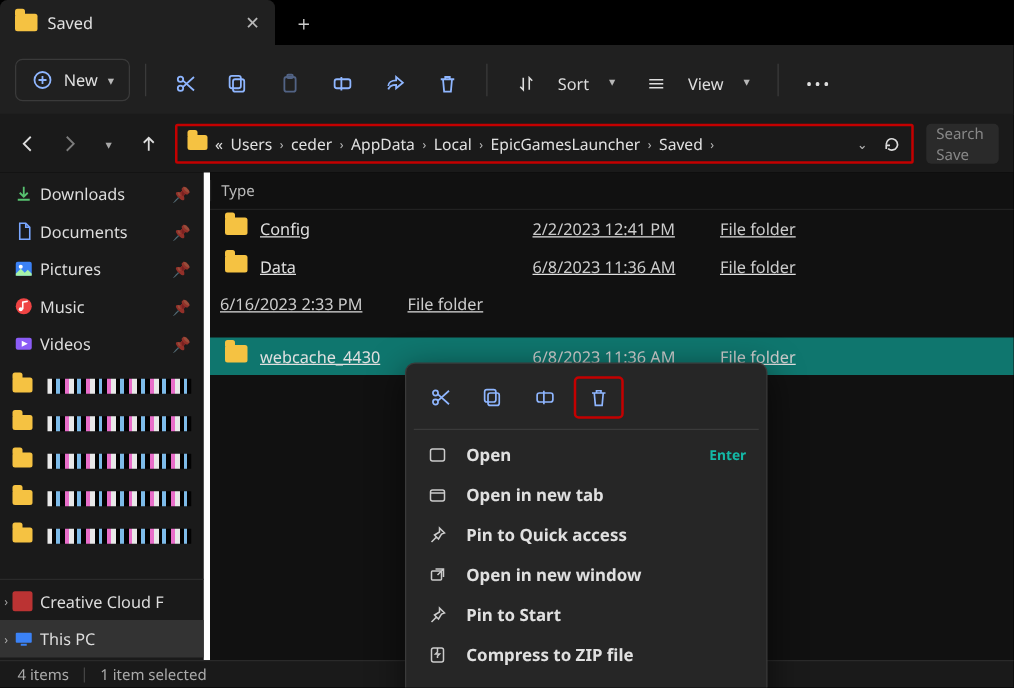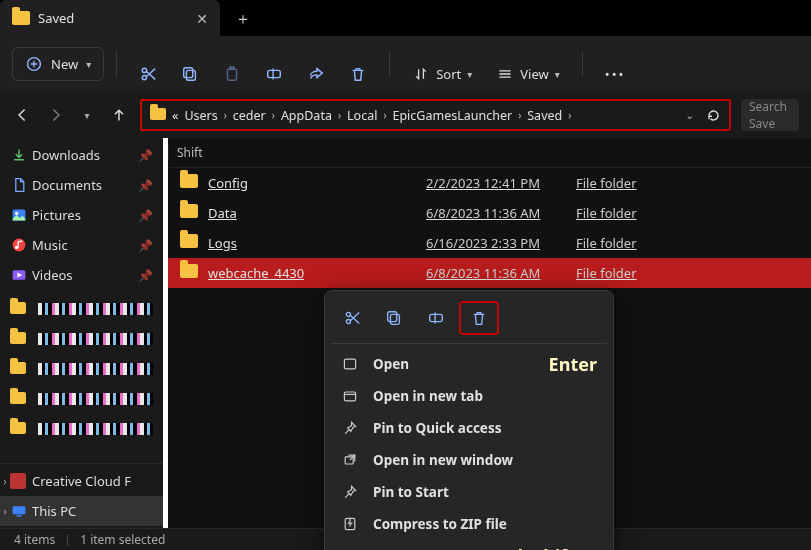--- a/index.html
+++ b/index.html
@@ -27,22 +27,22 @@
   .tab-close { margin-left: auto; font-size: 14px; opacity: .8; cursor: default; }
   .newtab { width: 46px; display:flex; align-items:center; justify-content:center; font-size:16px; color:#ccc; }
   
   .toolbar {
     height: 56px; background: #202020;
     display: flex; align-items: center; gap: 4px;
     padding: 0 12px;
     border-bottom: 1px solid #1a1a1a;
   }
   .tb-btn {
-    height: 32px; display:flex; align-items:center; justify-content:center;
-    padding: 0 10px; border-radius: 4px; color: #ddd; gap:6px;margin-top:20px;
+    height: 32px; display:flex; justify-content:center;
+    padding: 0 10px; border-radius: 4px; color: #ddd; gap:16px;margin-top:20px;
   }
   .tb-icon { width:18px; height:18px; display:flex; align-items:center; justify-content:center; }
   .new-btn {
     border:1px solid #3a3a3a; height:34px; border-radius:6px; padding:0 12px;
     display:flex; align-items:center; gap:8px;
   }
   .sep { width:1px; height:26px; background:#3a3a3a; margin:0 8px; }
   .chev-sm { font-size:10px; opacity:.8; }
   
   .addrrow {
@@ -96,21 +96,21 @@
     font-size:12px; color:#bbb;
   }
   .col-name { width:250px; padding-left:14px; display:flex; align-items:center; gap:6px;}
   .col-date { width:150px; border-left:1px solid #222; padding-left:8px;}
   .col-type { width:112px; border-left:1px solid #222; padding-left:8px;}
   .col-size { flex:1; border-left:1px solid #222; padding-left:8px;}
   .sort-ind { margin-left:auto; margin-right:60px; font-size:10px; opacity:.8; }
   .row {
     height:30px; display:flex; align-items:center; font-size:13px;text-decoration:underline;
   }
-  .row.selected { background:#b91c1c; }
+  .row.selected { background:#0f766e;margin-top:12px; }
   .row .c-name { width:250px; padding-left:12px; display:flex; align-items:center; gap:10px;}
   .row .c-date { width:150px; padding-left:8px; color:#ccc;}
   .row .c-type { width:112px; padding-left:8px; color:#ccc;}
   .row .c-size { flex:1; padding-left:8px;}
   
   .status {
     height:22px; background:#1a1a1a; border-top:1px solid #2a2a2a;
     display:flex; align-items:center; padding:0 14px; gap:12px;
     font-size:12px; color:#aaa;
   }
@@ -129,21 +129,21 @@
   .ctx-ib {
     width:38px; height:32px; display:flex; align-items:center; justify-content:center;
     border-radius:4px; color:#cfe3ff;
   }
   .ctx-ib.del { border:2px solid #c40000; width:40px; height:34px; }
   .ctx-row {
     height:32px; display:flex; align-items:center; gap:14px;
     padding:0 10px; border-radius:4px; font-size:13.5px;font-weight:bold;
   }
   .ctx-row .ci { width:18px; height:18px; display:flex; align-items:center; justify-content:center; color:#bbb;}
-  .ctx-row .hint { margin-left:auto; font-size:18px; color:#fef9c3;}
+  .ctx-row .hint { margin-left:auto; font-size:11px; color:#14b8a6;}
   
   .folder {
     width:18px; height:14px; background:#f5c242; border-radius:2px;
     position:relative; display:inline-block;
   }
   .folder::before {
     content:""; position:absolute; left:0; top:-4px; width:8px; height:5px;
     background:#f5c242; border-radius:2px 2px 0 0;
   }
   svg { display:block; }
@@ -402,21 +402,21 @@
               <rect x="7" y="15" width="6" height="2"></rect>
             </svg>
         </span>
         <span>This PC</span>
       </div>
     </div>
   </div>
 
   <div class="content">
     <div class="colhead">
-      <div class="col-type">Shift</div>
+      <div class="col-type">Type</div>
     </div>
     <div id="rows-holder">
         <div class="row">
           <div class="c-name">
             <span><span class="folder"></span></span>
             <span>Config</span>
           </div>
           <div class="c-date">2/2/2023 12:41 PM</div>
           <div class="c-type">File folder</div>
           <div class="c-size"></div>
@@ -424,24 +424,20 @@
         <div class="row">
           <div class="c-name">
             <span><span class="folder"></span></span>
             <span>Data</span>
           </div>
           <div class="c-date">6/8/2023 11:36 AM</div>
           <div class="c-type">File folder</div>
           <div class="c-size"></div>
         </div>
         <div class="row">
-          <div class="c-name">
-            <span><span class="folder"></span></span>
-            <span>Logs</span>
-          </div>
           <div class="c-date">6/16/2023 2:33 PM</div>
           <div class="c-type">File folder</div>
           <div class="c-size"></div>
         </div>
         <div class="row selected">
           <div class="c-name">
             <span><span class="folder"></span></span>
             <span>webcache_4430</span>
           </div>
           <div class="c-date">6/8/2023 11:36 AM</div>

